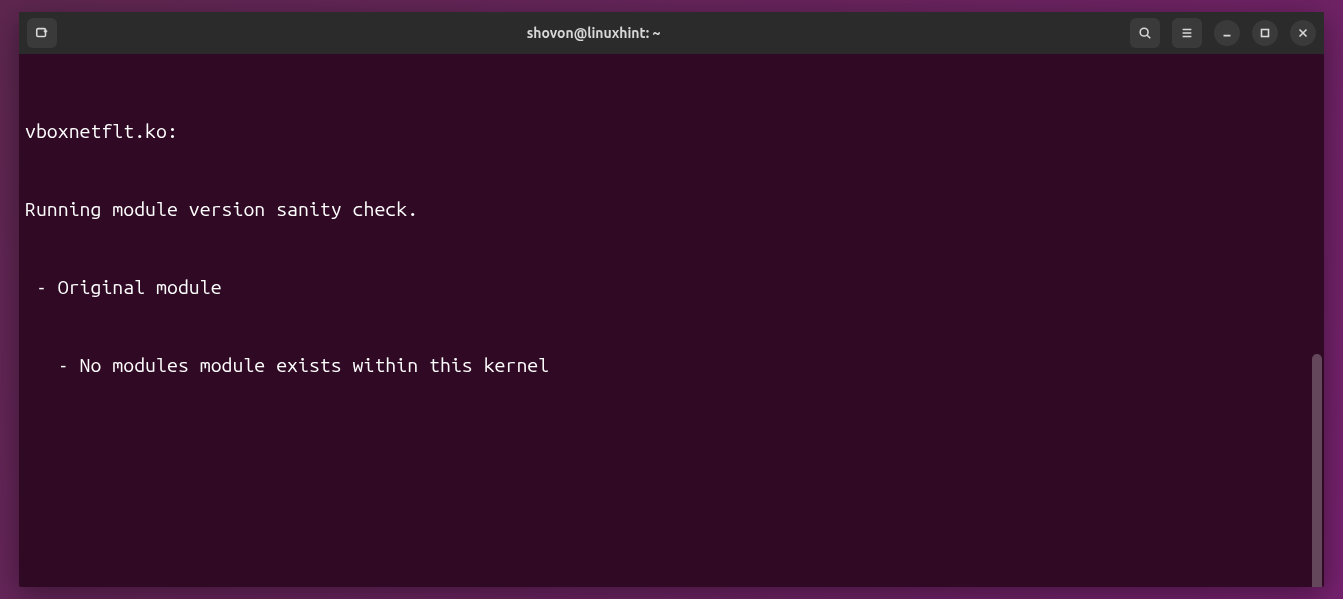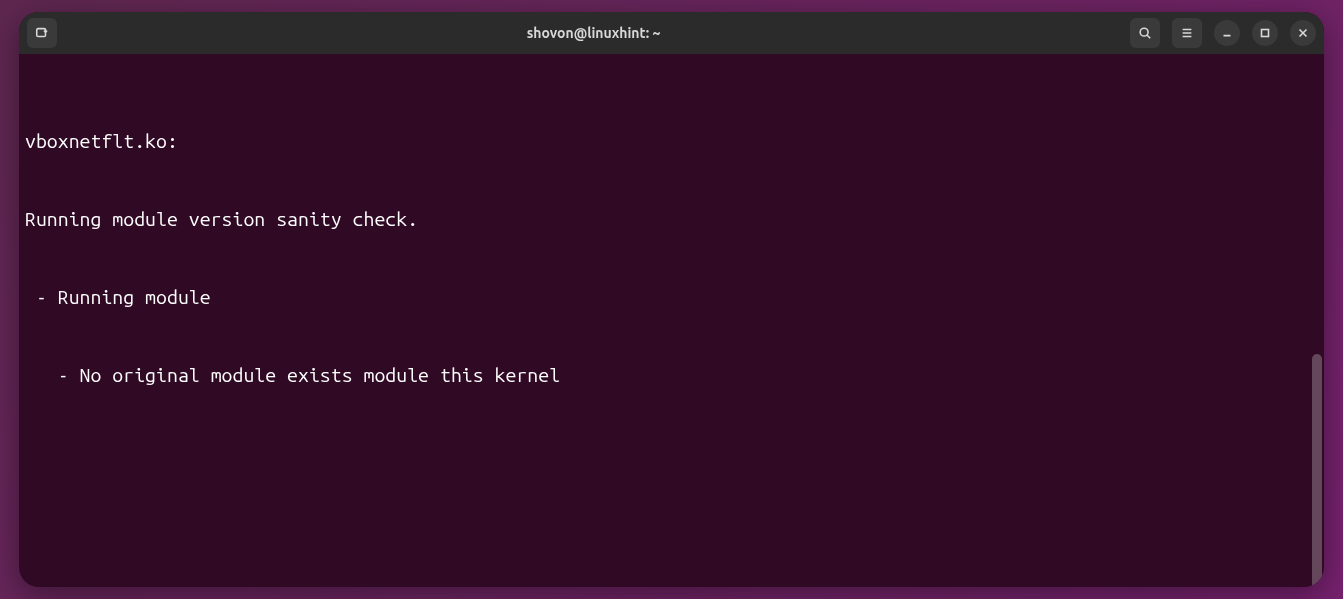--- a/index.html
+++ b/index.html
@@ -13,21 +13,21 @@
       height: 599px;
       display: flex;
       align-items: center;
       justify-content: center;
       font-family: "Ubuntu Mono", "DejaVu Sans Mono", monospace;
     }
     .terminal-window {
       width: 1305px;
       height: 575px;
       background: #300a24;
-      border-radius: 20px;
+      border-radius: 2px;
       overflow: hidden;
       box-shadow: 0 8px 32px rgba(0,0,0,0.4);
       display: flex;
       flex-direction: column;
     }
     .titlebar {
       height: 42px;
       background: #2b2b2b;
       display: flex;
       align-items: center;
@@ -74,21 +74,21 @@
     }
     .win-btn svg, .tb-btn svg {
       width: 14px;
       height: 14px;
       stroke: #d8d8d8;
       fill: none;
       stroke-width: 1.8;
     }
     .terminal-body {
       flex: 1;
-      padding: 22px 6px 6px 6px;
+      padding: 12px 6px 6px 6px;
       overflow: hidden;
       position: relative;
     }
     .terminal-output {
       font-size: 19.5px;
       line-height: 26px;
       color: #ffffff;
       white-space: pre;
       font-family: "Ubuntu Mono", "DejaVu Sans Mono", monospace;
     }
@@ -147,22 +147,22 @@
           <line x1="12" y1="4" x2="4" y2="12"></line>
         </svg>
       </div>
     </div>
   </div>
 
   <div class="terminal-body">
     <div class="terminal-output">
       <div>vboxnetflt.ko:</div>
       <div>Running module version sanity check.</div>
-      <div> - Running module</div>
-      <div>   - No original module exists module this kernel</div>
+      <div> - Original module</div>
+      <div>   - No modules module exists within this kernel</div>
       <div></div>
       
       
       
       
       
       
       
       
       

